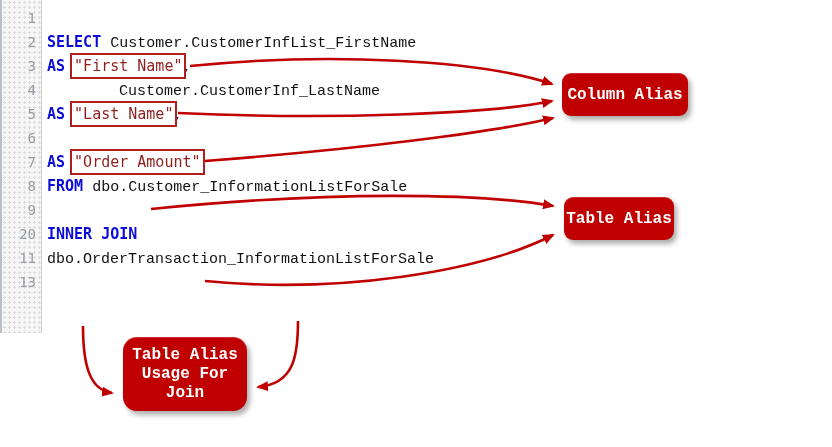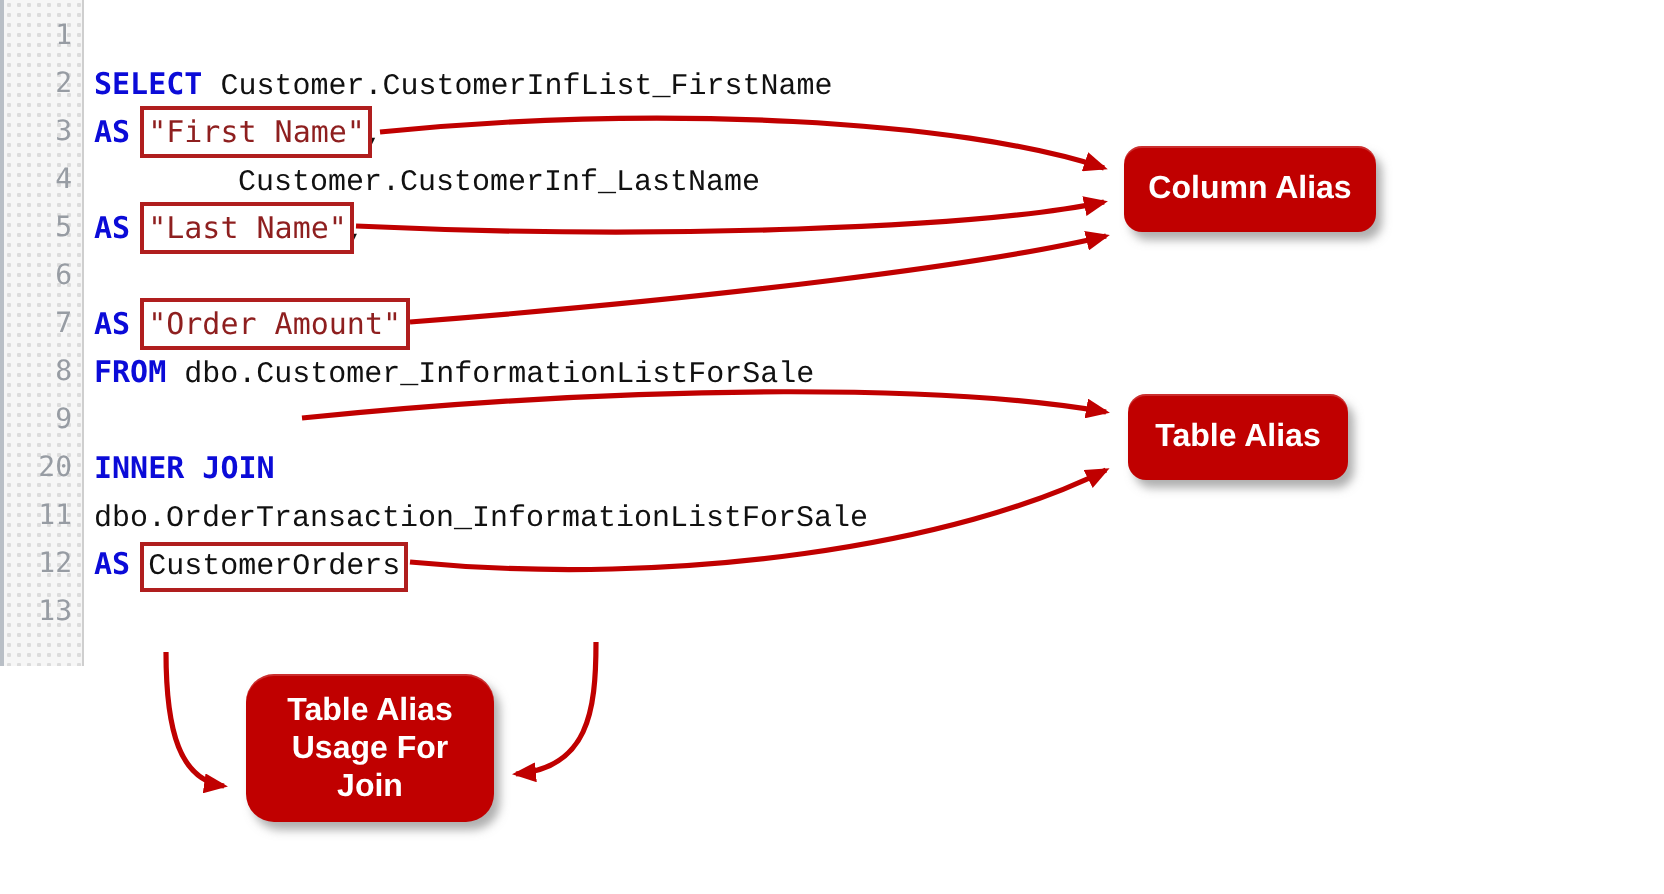--- a/index.html
+++ b/index.html
@@ -28,21 +28,21 @@
   .ltext{padding-left:5px;font-size:15px;color:#111;}
   .tok-kw{color:var(--keyword-blue);font-weight:bold;}
   .tok-id{color:#111;font-family:Liberation Mono, monospace;}
   .tok-str{color:var(--string-maroon);}
   .boxed{outline:2px solid var(--box-border-red);outline-offset:2px;}
   .dashed{border-bottom:3px dashed var(--dash-red);padding-bottom:0px;}
   
   .label-box{
     position:absolute;z-index:6;
     background:var(--annotation-red);
-    color:#fff;font-family:Liberation Sans, sans-serif;font-weight:bold;
+    color:#fff;font-family:Liberation Mono, monospace;font-weight:bold;
     display:flex;align-items:center;justify-content:center;text-align:center;
     border-radius:9px;
     box-shadow:3px 4px 5px rgba(110,110,110,.55), inset 0 1px 0 rgba(255,255,255,.18);
   }
   .label-column-alias{left:562px;top:73px;width:126px;height:43px;font-size:16px;}
   .label-table-alias{left:564px;top:197px;width:110px;height:43px;font-size:16px;}
   .label-join{left:123px;top:337px;width:124px;height:74px;border-radius:14px;
               font-size:16px;line-height:19px;flex-direction:column;}
   .label-join span{display:block;}
   
@@ -62,21 +62,20 @@
       <div class="line"><div class="lnum">2</div><div class="ltext"><span class="tok-kw">SELECT</span><span class="tok-id"> Customer.CustomerInfList_FirstName</span></div></div>
       <div class="line"><div class="lnum">3</div><div class="ltext"><span class="tok-kw">AS</span><span class="tok-id"> </span><span class="tok-str boxed">"First Name"</span><span class="tok-id">,</span></div></div>
       <div class="line"><div class="lnum">4</div><div class="ltext"><span class="tok-id">        Customer.CustomerInf_LastName</span></div></div>
       <div class="line"><div class="lnum">5</div><div class="ltext"><span class="tok-kw">AS</span><span class="tok-id"> </span><span class="tok-str boxed">"Last Name"</span><span class="tok-id">,</span></div></div>
       <div class="line"><div class="lnum">6</div></div>
       <div class="line"><div class="lnum">7</div><div class="ltext"><span class="tok-kw">AS</span><span class="tok-id"> </span><span class="tok-str boxed">"Order Amount"</span></div></div>
       <div class="line"><div class="lnum">8</div><div class="ltext"><span class="tok-kw">FROM</span><span class="tok-id"> dbo.Customer_InformationListForSale</span></div></div>
       <div class="line"><div class="lnum">9</div></div>
       <div class="line"><div class="lnum">20</div><div class="ltext"><span class="tok-kw">INNER JOIN</span></div></div>
       <div class="line"><div class="lnum">11</div><div class="ltext"><span class="tok-id">dbo.OrderTransaction_InformationListForSale</span></div></div>
-      <div class="line"><div class="lnum">12</div><div class="ltext"><span class="tok-kw">AS</span><span class="tok-id"> </span><span class="tok-id boxed">CustomerOrders</span></div></div>
       <div class="line"><div class="lnum">13</div></div>
     </div>
 
   <svg class="overlay" width="832" height="447" viewBox="0 0 832 447" xmlns="http://www.w3.org/2000/svg">
     <defs>
       <marker id="arrowhead" markerUnits="userSpaceOnUse" markerWidth="12" markerHeight="10" refX="10" refY="5" orient="auto">
         <path d="M0,0 L12,5 L0,10 Z" fill="#c00000"></path>
       </marker>
     </defs>
     <path class="arrow" d="M190,66 C330,52 480,60 552,84" marker-end="url(#arrowhead)"></path>

